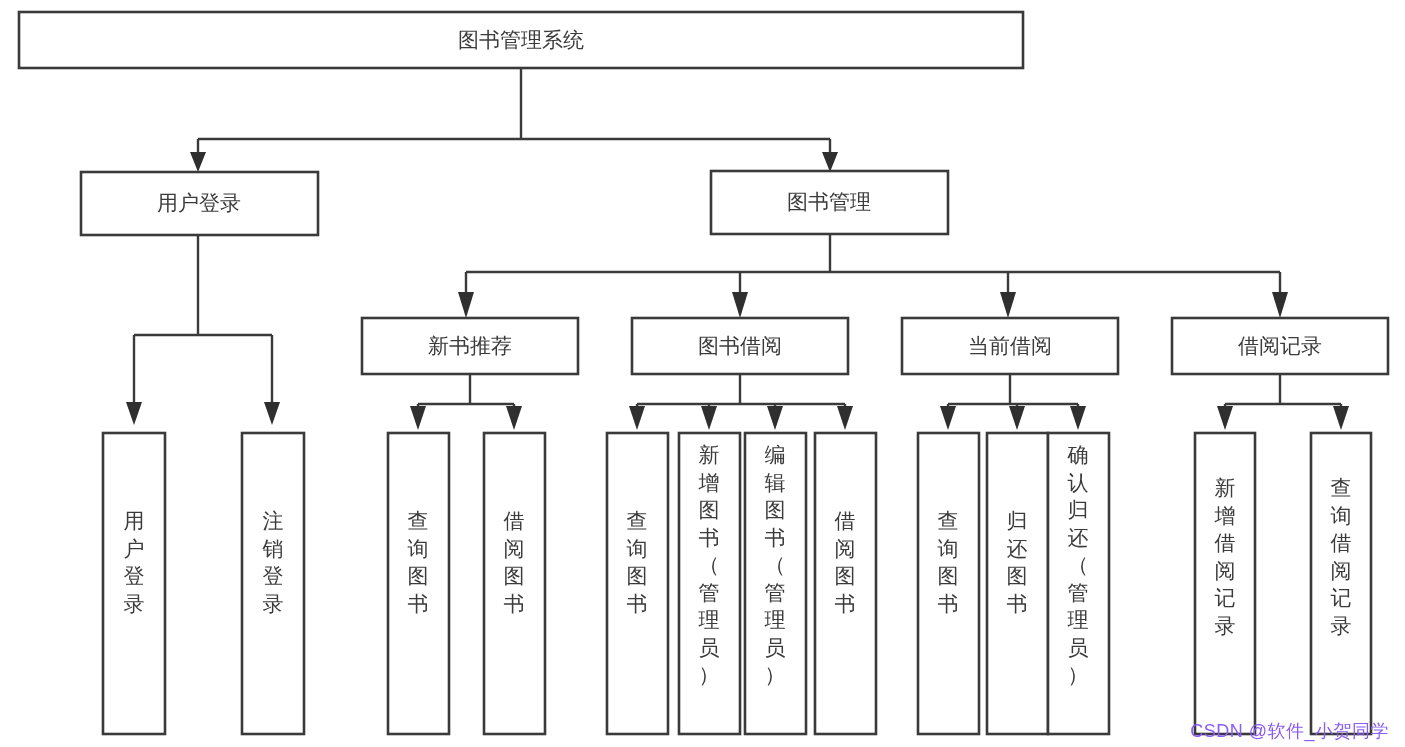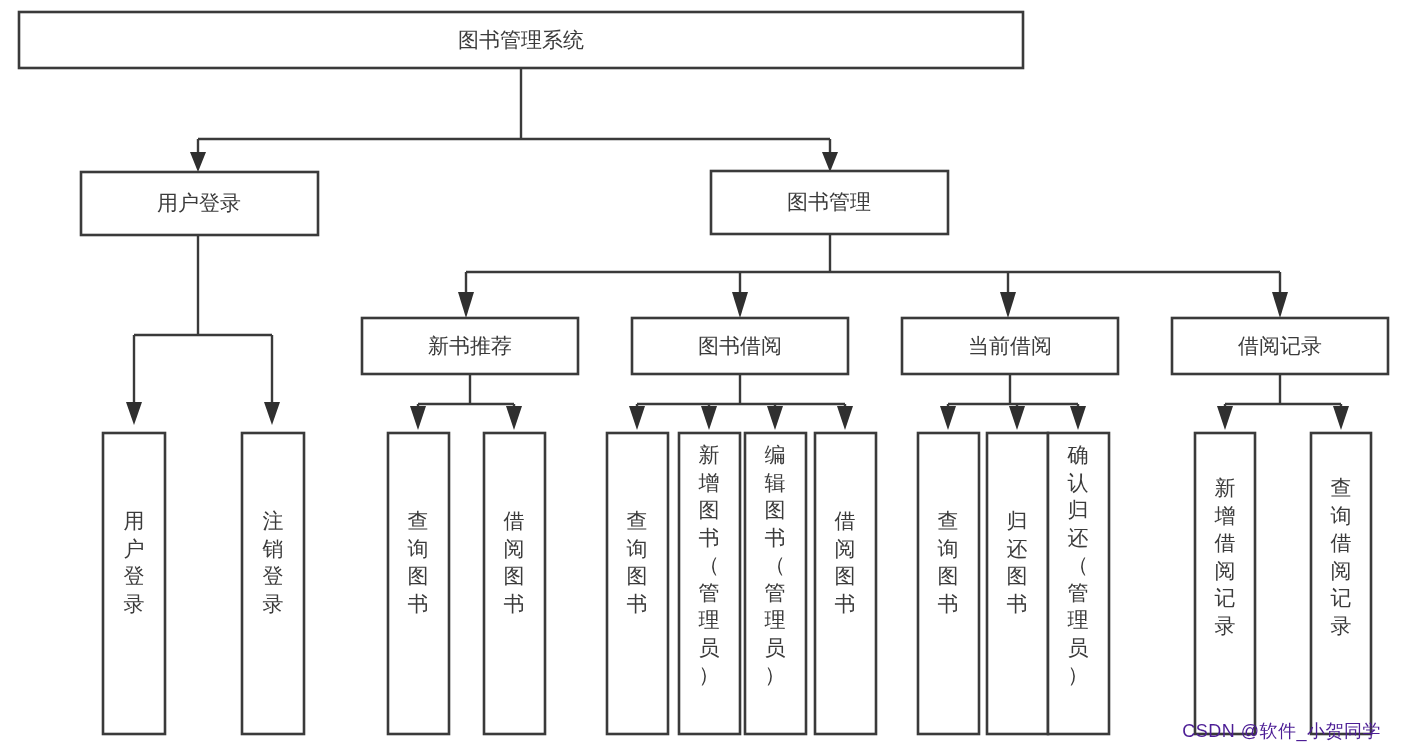--- a/index.html
+++ b/index.html
@@ -49,25 +49,25 @@
     dominant-baseline: middle;
   }
   .node-label-v {
     font-family: "Liberation Sans", "DejaVu Sans", sans-serif;
     font-size: 21px;
     fill: #3b3b3b;
     text-anchor: middle;
   }
   .watermark {
     position: absolute;
-    right: 24px;
+    right: 16px;
     bottom: 4px;
     font-family: "Liberation Sans", "DejaVu Sans", sans-serif;
     font-size: 18px;
-    color: #4c1d95;
+    color: #8b5cf6;
     letter-spacing: 0.5px;
     white-space: nowrap;
     pointer-events: none;
   }
 </style>
 </head>
 <body>
 
 <div id="diagram-root">
 

